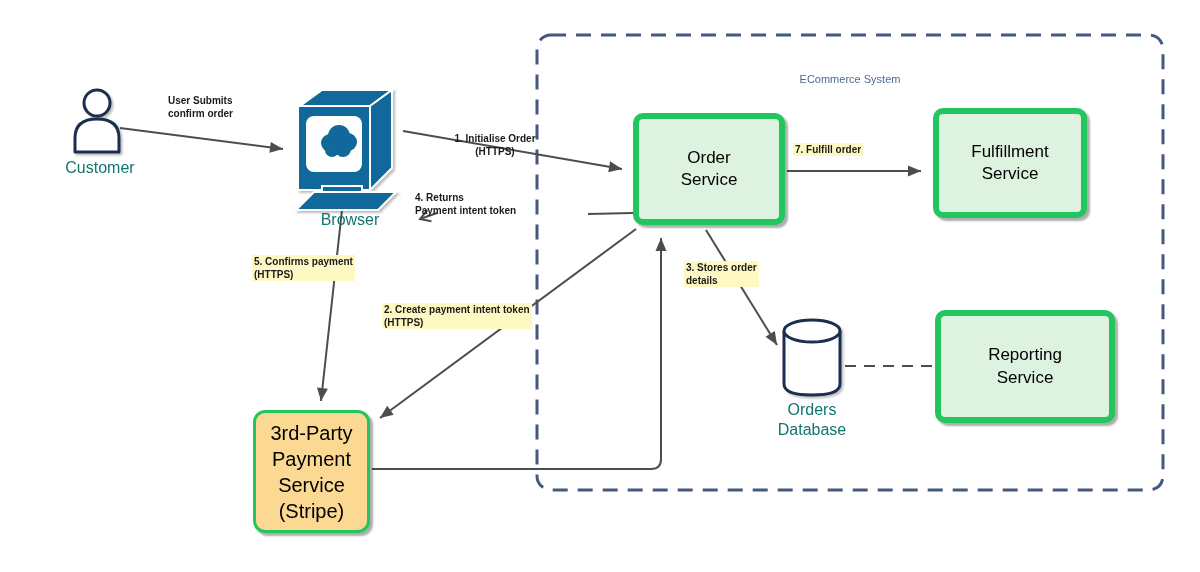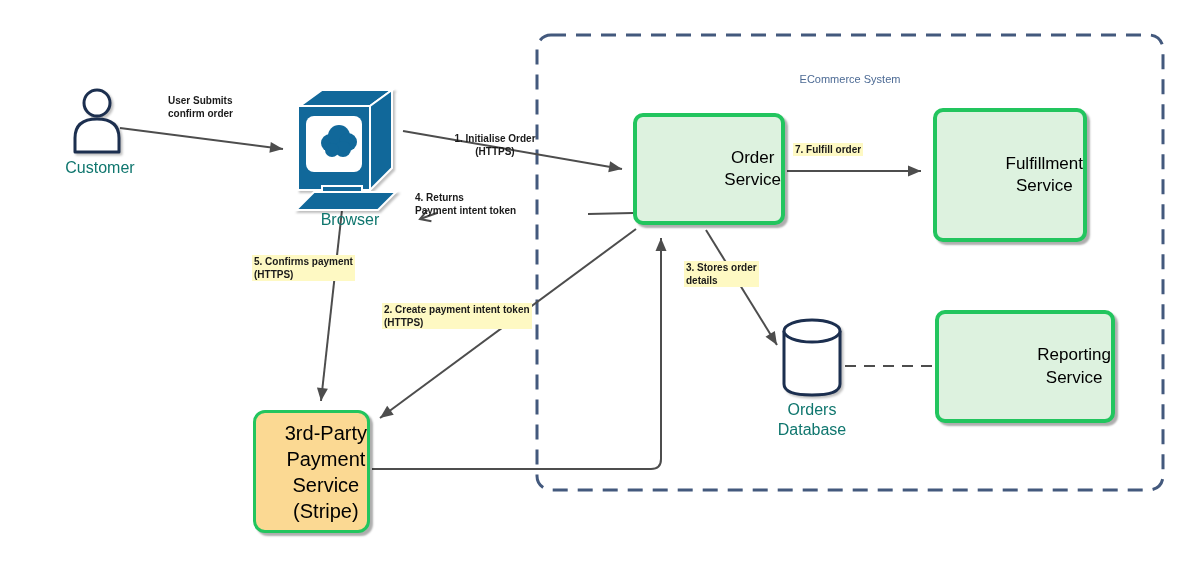--- a/index.html
+++ b/index.html
@@ -3,22 +3,22 @@
 <meta charset="utf-8">
 <style>
   html,body{margin:0;padding:0;background:#fff;}
   .canvas{
     position:relative;width:1200px;height:572px;background:#ffffff;
     font-family:"Liberation Sans",sans-serif;overflow:hidden;
   }
   .overlay{position:absolute;left:0;top:0;width:1200px;height:572px;z-index:1;}
   .node{
     position:absolute;z-index:2;box-sizing:border-box;
-    display:flex;align-items:center;justify-content:flex-end;
-    text-align:center;border:4px solid #22c55e;border-radius:10px;
+    display:flex;align-items:center;justify-content:center;
+    text-align:center;border:6px solid #22c55e;border-radius:10px;
     font-size:17px;color:#000;line-height:1.3;white-space:pre-line;
     box-shadow:3px 3px 2px rgba(0,0,0,0.32);
   }
   .service{background:#ddf2df;}
   .payment{background:#fbd993;border-width:3px;border-radius:12px;font-size:20px;}
   .elabel{
     position:absolute;z-index:3;font-size:10px;font-weight:bold;color:#1a1a1a;
     line-height:1.32;white-space:pre-line;padding:0 2px;
   }
   .whitebg{background:#fef9c3;}
@@ -97,21 +97,21 @@
       <polygon points="4,124 86,124 104,106 22,106" fill="#11689a" stroke="#fff" stroke-width="2"></polygon>
     </svg>
   </div>
   <div class="nlabel" style="left:300px;top:210px;width:100px;">Browser</div>
 
   <div class="node service" style="left:633px;top:113px;width:152px;height:112px;">
     <span>Order
 Service</span>
   </div>
 
-  <div class="node service" style="left:933px;top:108px;width:154px;height:134px;">
+  <div class="node service" style="left:933px;top:108px;width:154px;height:110px;">
     <span>Fulfillment
 Service</span>
   </div>
 
   <div class="node service" style="left:935px;top:310px;width:180px;height:113px;">
     <span>Reporting
 Service</span>
   </div>
 
   <div class="node payment" style="left:253px;top:410px;width:117px;height:123px;">

